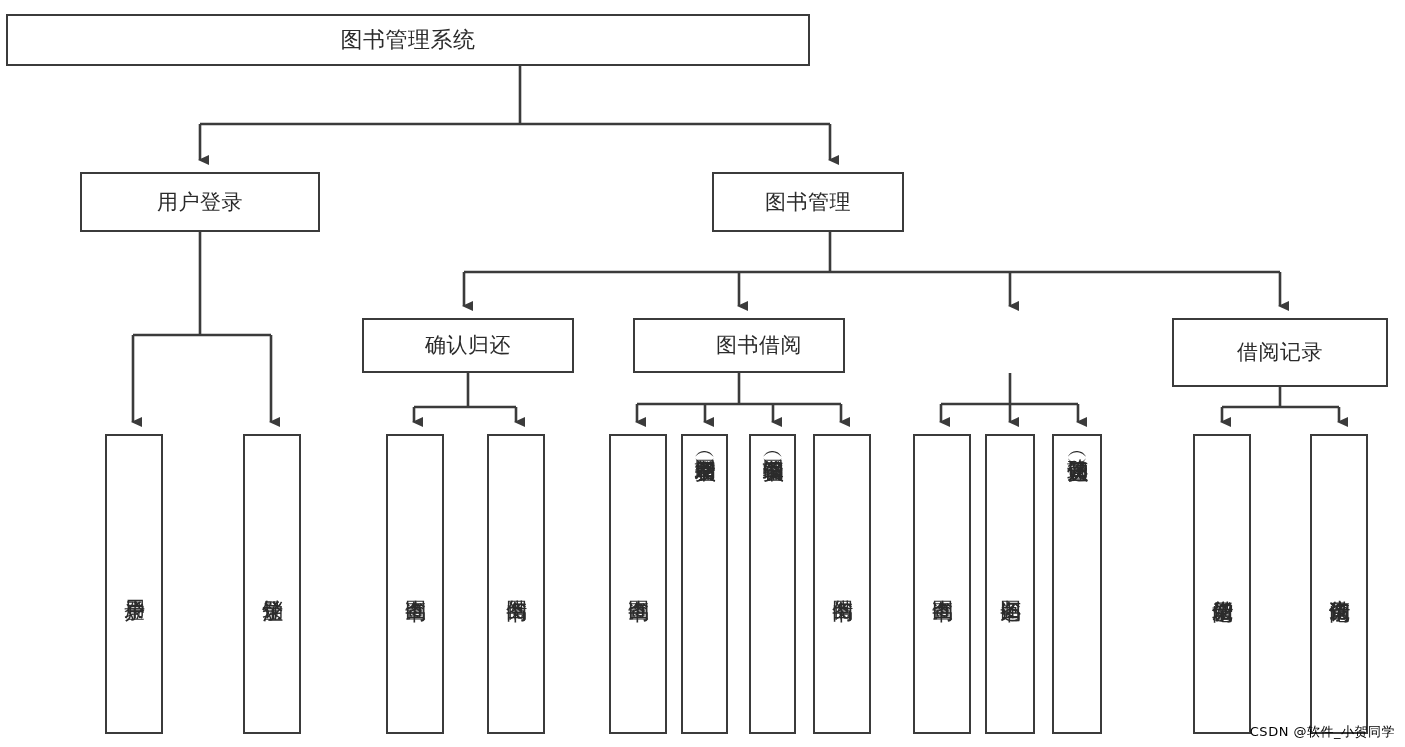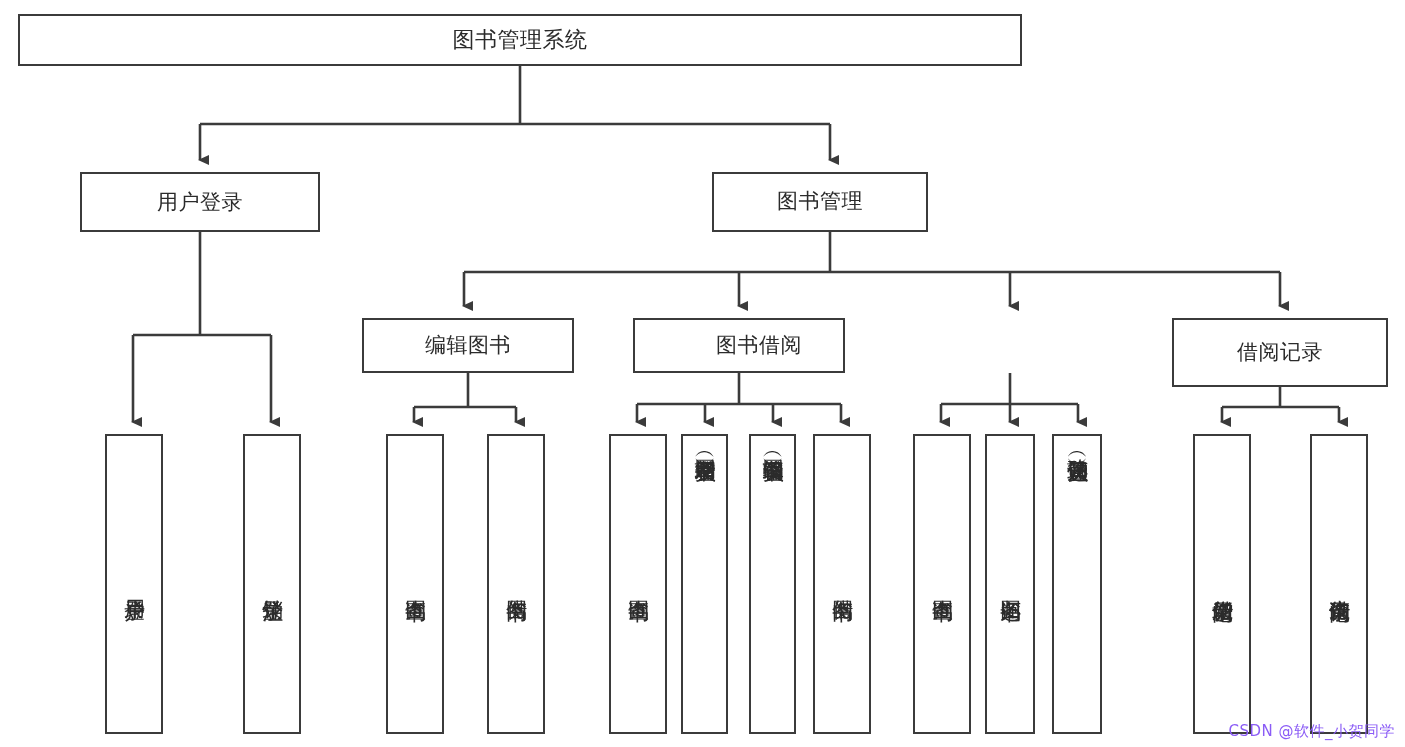--- a/index.html
+++ b/index.html
@@ -36,22 +36,22 @@
     justify-content:center;
     font-size:21px;
     line-height:1.22;
     padding:4px 0;
   }
   .node.v.topalign{ justify-content:flex-start; padding-top:6px; }
 
   .watermark{
     position:absolute;
     right:10px;bottom:6px;
-    font-size:15px;
-    color:#8b5cf6;
+    font-size:13px;
+    color:#000000;
     letter-spacing:0.5px;
     white-space:nowrap;
     margin-left:24px;
   }
 </style>
 </head>
 <body>
 
 <div id="stage">
 
@@ -98,27 +98,27 @@
       <path d="M1010,404 L1010,422" marker-end="url(#arw)"></path>
       <path d="M1078,404 L1078,422" marker-end="url(#arw)"></path>
 
       <path d="M1280,373 L1280,407"></path>
       <path d="M1222,407 L1339,407"></path>
       <path d="M1222,407 L1222,422" marker-end="url(#arw)"></path>
       <path d="M1339,407 L1339,422" marker-end="url(#arw)"></path>
     </g>
   </svg>
 
-  <div class="node h root" style="left:18px;top:14px;width:1004px;height:52px;">图书管理系统</div>
+  <div class="node h root" style="left:6px;top:14px;width:804px;height:52px;">图书管理系统</div>
 
   <div class="node h" style="left:80px;top:172px;width:240px;height:60px;">用户登录</div>
 
-  <div class="node h" style="left:712px;top:172px;width:216px;height:60px;font-family:Liberation Mono, monospace;">图书管理</div>
+  <div class="node h" style="left:712px;top:172px;width:192px;height:60px;">图书管理</div>
 
-  <div class="node h" style="left:362px;top:318px;width:212px;height:55px;">编辑图书</div>
+  <div class="node h" style="left:362px;top:318px;width:212px;height:55px;">确认归还</div>
 
   <div class="node h" style="left:633px;top:318px;width:212px;height:55px;padding-left:40px;">图书借阅</div>
 
 
   <div class="node h" style="left:1172px;top:318px;width:216px;height:69px;">借阅记录</div>
 
   <div class="node v" style="left:105px;top:434px;width:58px;height:300px;">用户登录</div>
 
   <div class="node v" style="left:243px;top:434px;width:58px;height:300px;">注销登录</div>
 

